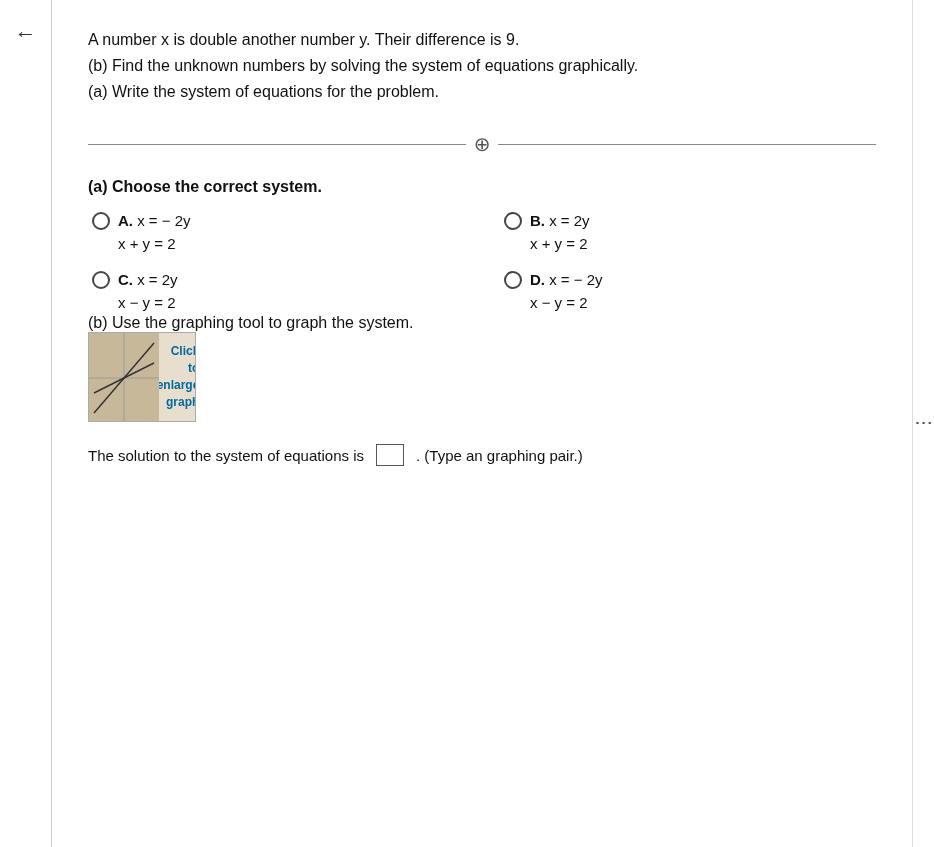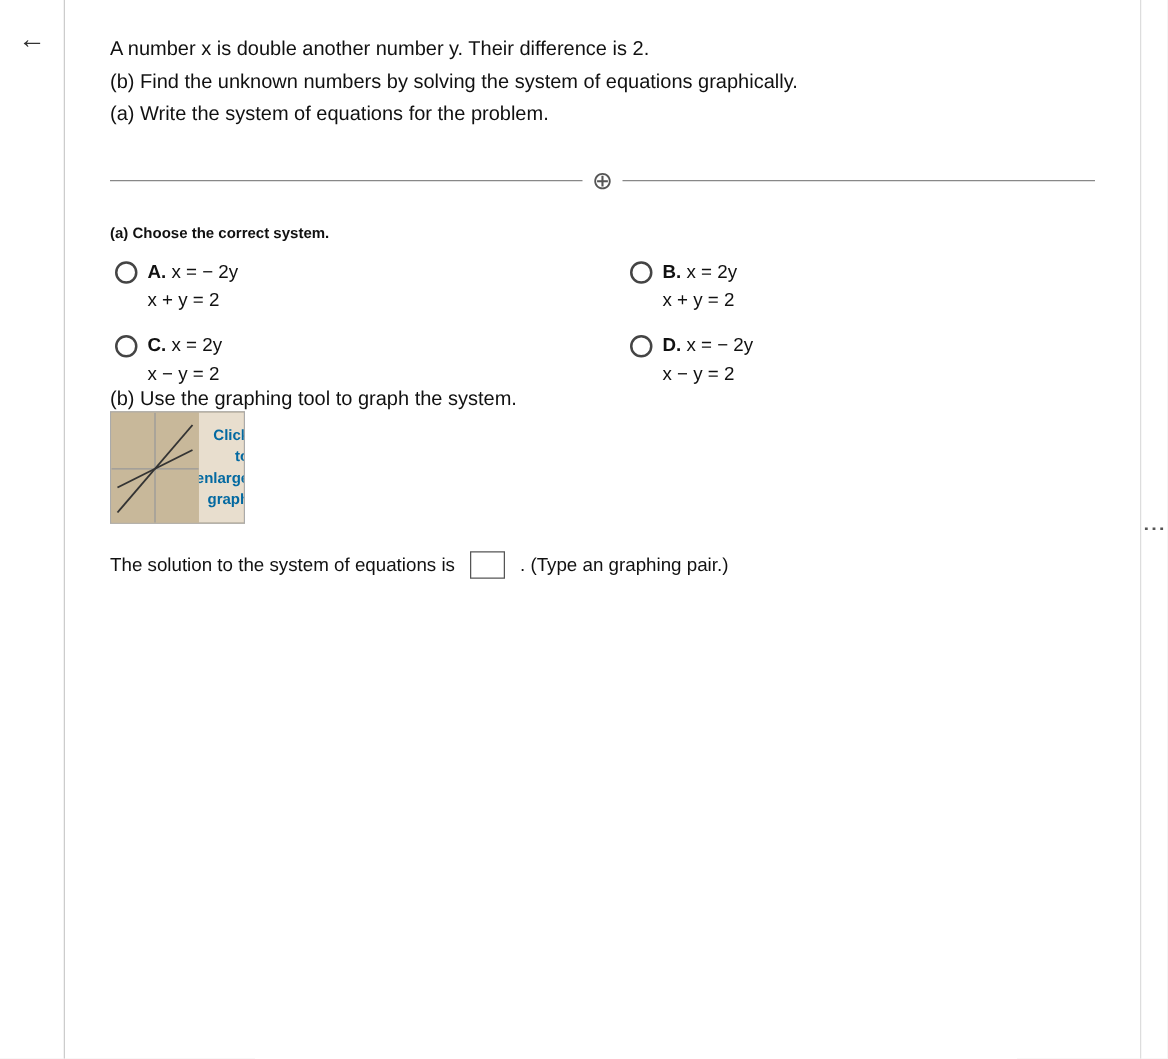--- a/index.html
+++ b/index.html
@@ -63,21 +63,21 @@
       height: 1px;
       background: #888;
     }
     .move-icon {
       font-size: 20px;
       color: #555;
       padding: 0 8px;
       cursor: move;
     }
     .section-label {
-      font-size: 12px;
+      font-size: 16px;
       font-weight: bold;
       margin-bottom: 14px;
     }
     .choices-grid {
       display: grid;
       grid-template-columns: 1fr 1fr;
       gap: 14px 40px;
       margin-left: 4px;
     }
     .choice-item {
@@ -183,21 +183,21 @@
 
 <div class="page-wrapper">
 
   <div class="left-nav">
     <span class="back-arrow">←</span>
   </div>
 
   <div class="main-content">
 
     <div class="problem-text">
-      <p>A number x is double another number y. Their difference is 2.</p>
+      <p>A number x is double another number y. Their difference is 9.</p>
       <p>(b) Find the unknown numbers by solving the system of equations graphically.</p>
       <p>(a) Write the system of equations for the problem.</p>
     </div>
 
     <div class="divider-area">
       <div class="divider-line"></div>
       <span class="move-icon">⊕</span>
       <div class="divider-line"></div>
     </div>
 

